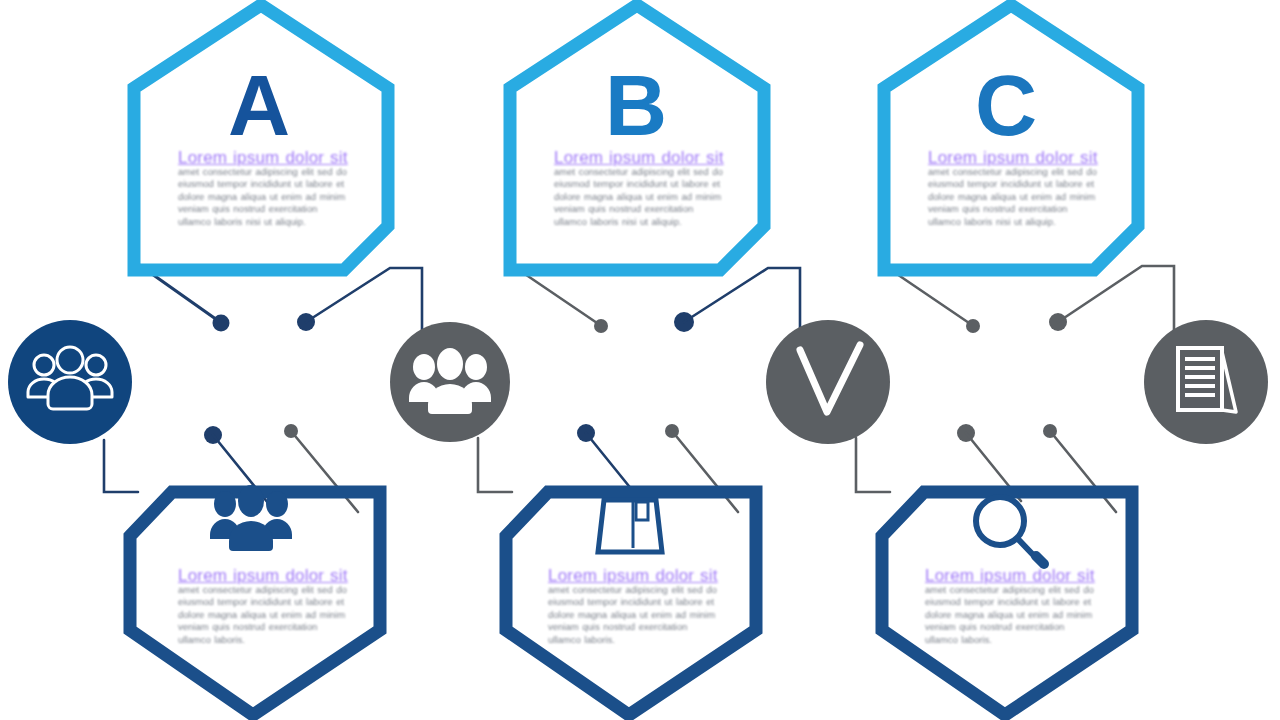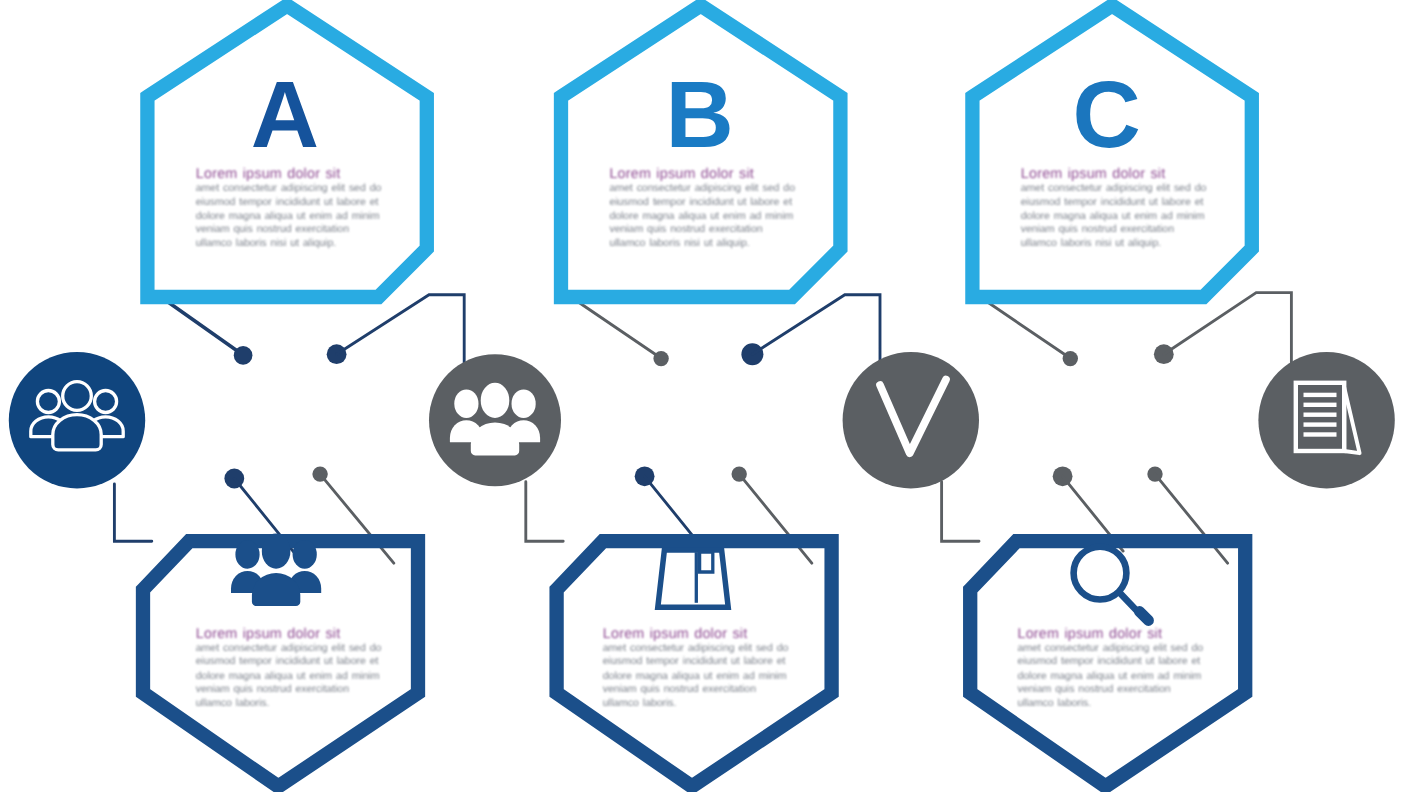--- a/index.html
+++ b/index.html
@@ -49,25 +49,26 @@
     font-size: 9.5px;
     line-height: 12.4px;
     text-align: left;
     filter: blur(0.85px);
     opacity: .82;
     word-spacing: 1px;
     user-select: none;
   }
   .blurb .lead {
     display: block;
-    font-size: 13px;
+    font-size: 17px;
     line-height: 15px;
-    color: #701a75;
+    color: #8b5cf6;
     margin-bottom: 1px;
     letter-spacing: .2px;
+    text-decoration: underline;
   }
   .blurb.top-a { left: 178px; top: 150px; }
   .blurb.top-b { left: 554px; top: 150px; }
   .blurb.top-c { left: 928px; top: 150px; }
   .blurb.bot-a { left: 178px; top: 568px; }
   .blurb.bot-b { left: 548px; top: 568px; }
   .blurb.bot-c { left: 925px; top: 568px; }
 </style>
 </head>
 <body>

